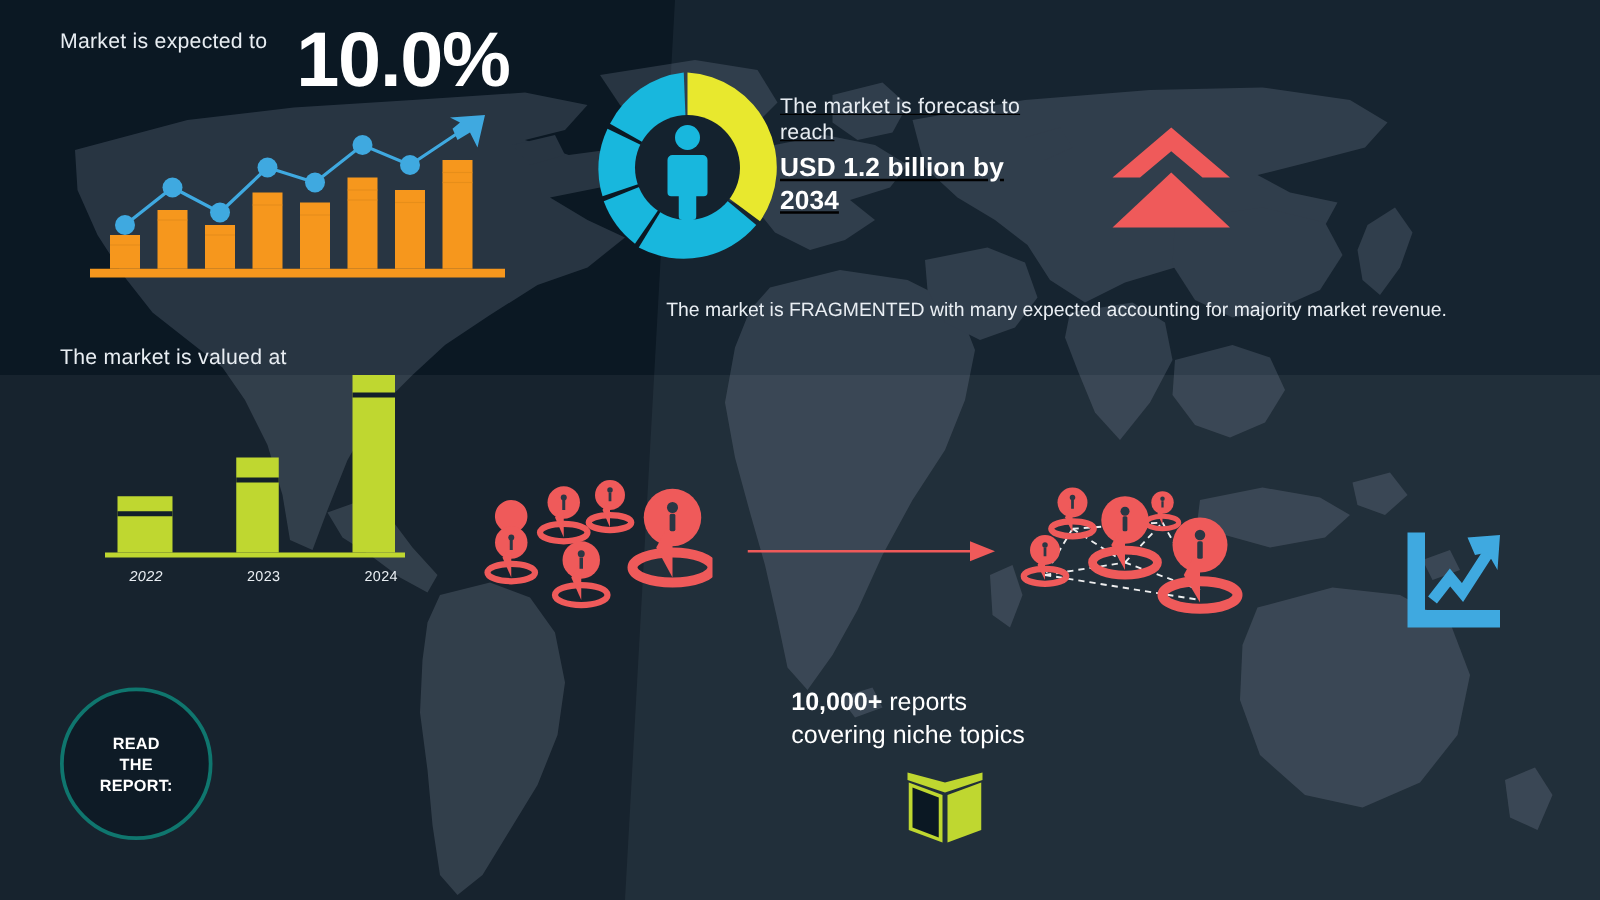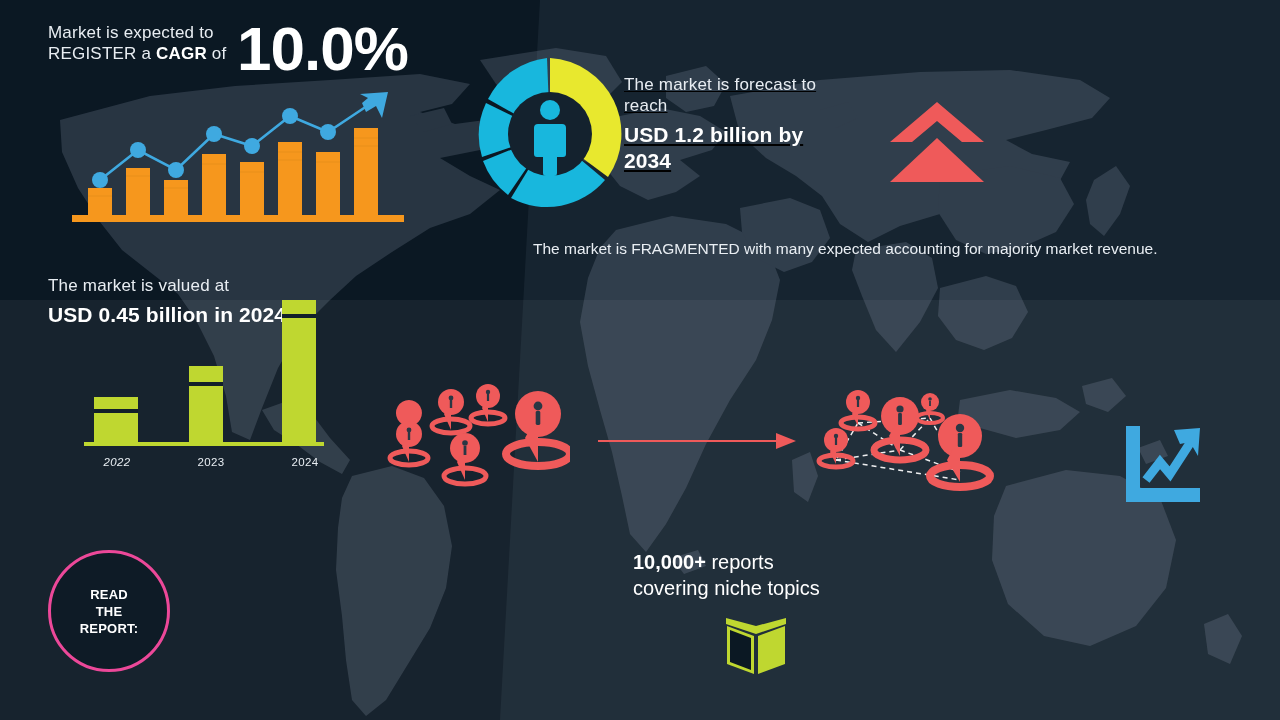--- a/index.html
+++ b/index.html
@@ -85,21 +85,21 @@
     color: #111c24;
     font-size: 13.5px;
     font-weight: 700;
     letter-spacing: .1px;
   }
   #read-circle {
     left: 48px; top: 550px;
     width: 122px; height: 122px;
     border-radius: 50%;
     background: #0e1b26;
-    border: 3px solid #ec4899;
+    border: 3px solid #0f766e;
     display: flex;
     align-items: center;
     justify-content: center;
   }
   #read-circle-label {
     color: #ffffff;
     font-size: 13px;
     font-weight: 700;
     line-height: 17px;
     text-align: center;
@@ -208,21 +208,20 @@
     <g opacity="0.10" fill="#7f93a6">
       <path d="M540 0 L1280 0 L1280 720 L500 720 Z"></path>
     </g>
     <g opacity="0.05" fill="#ffffff">
       <rect x="0" y="300" width="1280" height="420"></rect>
     </g>
   </svg>
 
   <div class="abs" style="left:48px; top:22px; width:230px;">
     <div class="lead">Market is expected to</div>
-    <div class="lead"><span>REGISTER a </span><b>CAGR</b><span> of</span></div>
   </div>
   <div class="abs cagr-number" style="left:237px; top:18px;">10.0%</div>
 
   <svg class="abs" style="left:64px; top:84px;" width="348" height="142" viewBox="0 0 348 142">
 
     <g fill="#f6971d">
       <rect x="24" y="104" width="24" height="27"></rect>
       <rect x="62" y="84" width="24" height="47"></rect>
       <rect x="100" y="96" width="24" height="35"></rect>
       <rect x="138" y="70" width="24" height="61"></rect>
@@ -286,21 +285,20 @@
 
   <svg class="abs" style="left:888px; top:100px;" width="98" height="84" viewBox="0 0 98 84">
     <path d="M49 2 L96 42 L74 42 L49 21 L24 42 L2 42 Z" fill="#ef5a5a"></path>
     <path d="M49 38 L96 82 L2 82 Z" fill="#ef5a5a"></path>
   </svg>
 
   <div class="abs frag-text" style="left:533px; top:238px;">The market is FRAGMENTED with many expected accounting for majority market revenue.</div>
 
   <div class="abs" style="left:48px; top:275px; width:240px;">
     <div class="lead">The market is valued at</div>
-    <div class="big-stat" style="margin-top:6px;">USD 0.45 billion in 2024</div>
   </div>
 
   <svg class="abs" style="left:76px; top:292px;" width="260" height="160" viewBox="0 0 260 160">
 
     <rect x="18" y="105" width="44" height="45" fill="#bfd730"></rect>
     <rect x="18" y="117" width="44" height="4" fill="#121f2a"></rect>
 
     <rect x="113" y="74" width="34" height="76" fill="#bfd730"></rect>
     <rect x="113" y="90" width="34" height="4" fill="#121f2a"></rect>
 

